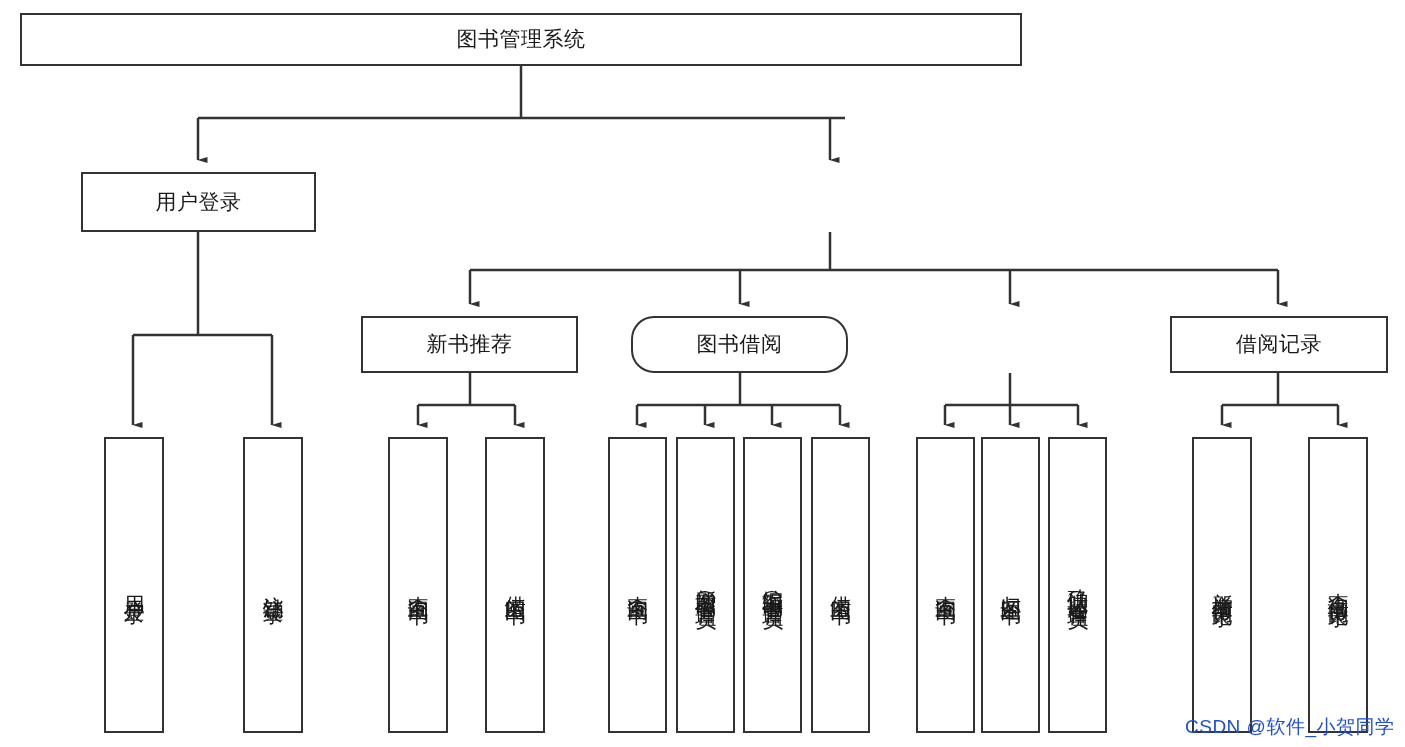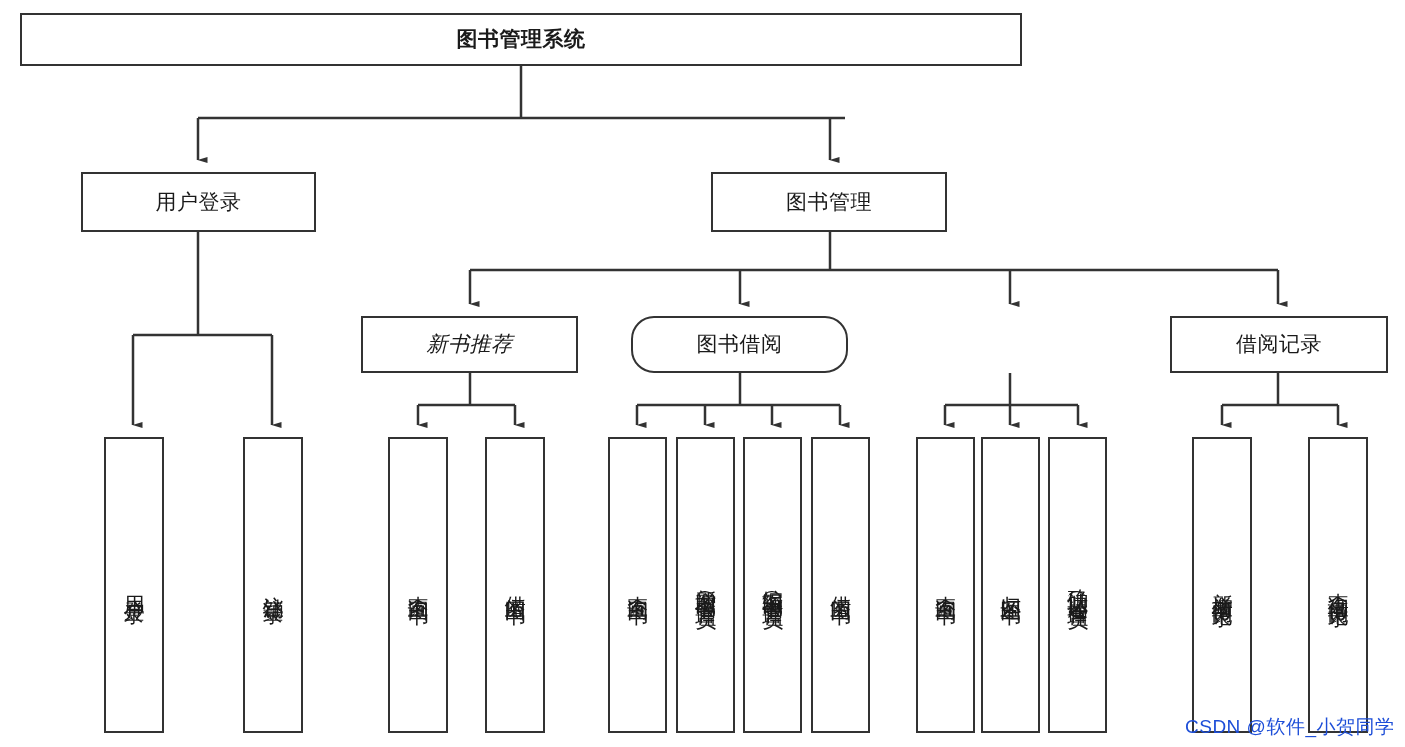--- a/index.html
+++ b/index.html
@@ -109,32 +109,29 @@
       <path d="M 1010 405 L 1010 425" marker-end="url(#arrow)"></path>
       <path d="M 1078 405 L 1078 425" marker-end="url(#arrow)"></path>
 
       <path d="M 1278 373 L 1278 405"></path>
       <path d="M 1222 405 L 1338 405"></path>
       <path d="M 1222 405 L 1222 425" marker-end="url(#arrow)"></path>
       <path d="M 1338 405 L 1338 425" marker-end="url(#arrow)"></path>
     </g>
   </svg>
 
-  <div class="node h" style="left:20px; top:13px; width:1002px; height:53px;font-weight:bold;">
+  <div class="node h" style="left:20px; top:13px; width:1002px; height:53px;">
     <span>图书管理系统</span>
   </div>
 
   <div class="node h" style="left:81px; top:172px; width:235px; height:60px;">
     <span>用户登录</span>
   </div>
-  <div class="node h" style="left:711px; top:172px; width:236px; height:60px;">
-    <span>图书管理</span>
-  </div>
 
-  <div class="node h" style="left:361px; top:316px; width:217px; height:57px;font-style:italic;">
+  <div class="node h" style="left:361px; top:316px; width:217px; height:57px;">
     <span>新书推荐</span>
   </div>
   <div class="node h" style="left:631px; top:316px; width:217px; height:57px;border-radius:23px;">
     <span>图书借阅</span>
   </div>
   <div class="node h" style="left:1170px; top:316px; width:218px; height:57px;">
     <span>借阅记录</span>
   </div>
 
   <div class="node v" style="left:104px; top:437px; width:60px; height:296px;">

